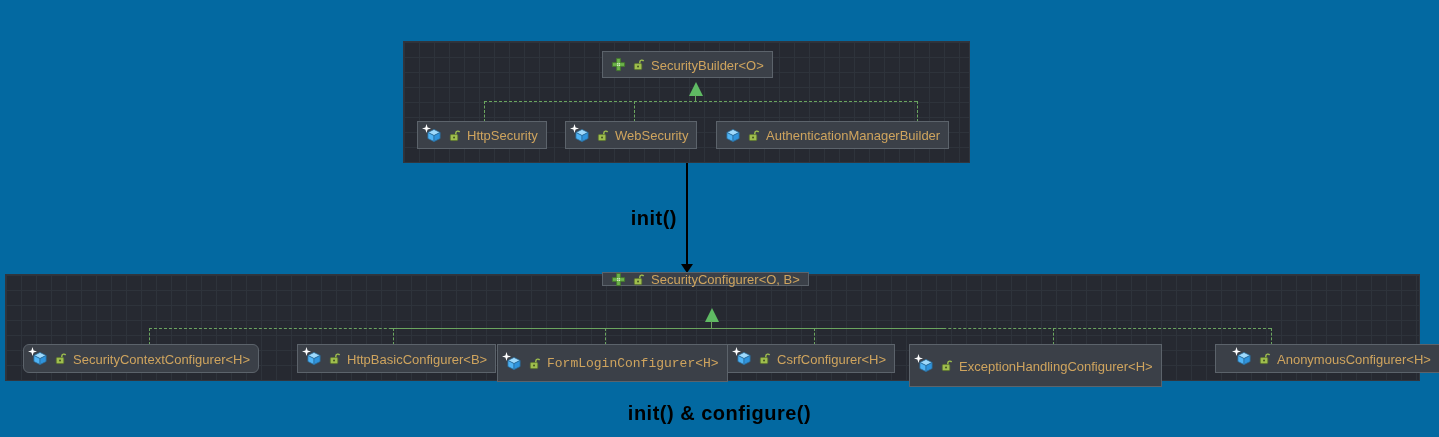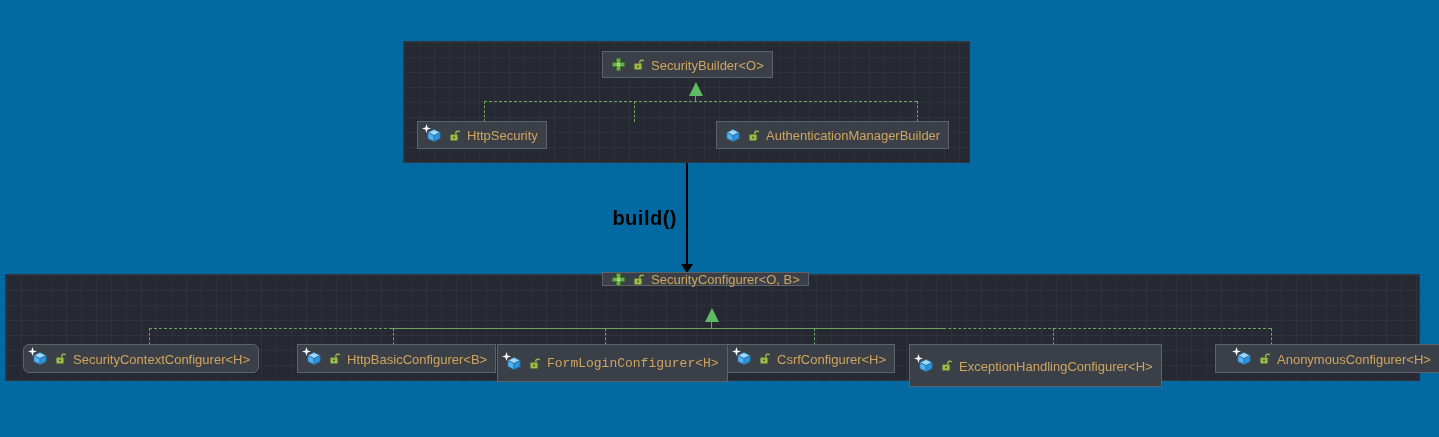--- a/index.html
+++ b/index.html
@@ -107,20 +107,40 @@
     <span class="icon">
       <svg width="13" height="13" viewBox="0 0 14 14">
         <path d="M8.4 6.4 V4.3 a2.2 2.2 0 0 1 4.1 -0.9" fill="none" stroke="#9FBE4E" stroke-width="1.5"></path>
         <rect x="2.5" y="6" width="8" height="6.5" rx="1.2" fill="#9FBE4E" stroke="#5E7A2A" stroke-width="0.8"></rect>
         <circle cx="6.5" cy="9.2" r="1" fill="#3C4A1E"></circle>
       </svg>
     </span>
     <span class="label">HttpSecurity</span>
   </div>
 
+  <div class="node" style="left:565px; top:121px;">
+    <span class="icon">
+      <svg width="16" height="15" viewBox="0 0 16 16">
+        <polygon points="8,1.5 14.5,4.8 8,8.1 1.5,4.8" fill="#9ED9FB" stroke="#2A6E9E" stroke-width="0.8"></polygon>
+        <polygon points="1.5,4.8 8,8.1 8,14.5 1.5,11.2" fill="#4FB3F4" stroke="#2A6E9E" stroke-width="0.8"></polygon>
+        <polygon points="14.5,4.8 14.5,11.2 8,14.5 8,8.1" fill="#2F93DC" stroke="#2A6E9E" stroke-width="0.8"></polygon>
+      </svg>
+      <svg class="sparkle" width="9" height="9" viewBox="0 0 10 10">
+        <path d="M5 0 L6.2 3.8 L10 5 L6.2 6.2 L5 10 L3.8 6.2 L0 5 L3.8 3.8 Z" fill="#fff"></path>
+      </svg>
+    </span>
+    <span class="icon">
+      <svg width="13" height="13" viewBox="0 0 14 14">
+        <path d="M8.4 6.4 V4.3 a2.2 2.2 0 0 1 4.1 -0.9" fill="none" stroke="#9FBE4E" stroke-width="1.5"></path>
+        <rect x="2.5" y="6" width="8" height="6.5" rx="1.2" fill="#9FBE4E" stroke="#5E7A2A" stroke-width="0.8"></rect>
+        <circle cx="6.5" cy="9.2" r="1" fill="#3C4A1E"></circle>
+      </svg>
+    </span>
+    <span class="label">WebSecurity</span>
+  </div>
 
   <div class="node" style="left:716px; top:121px;">
     <span class="icon">
       <svg width="16" height="15" viewBox="0 0 16 16">
         <polygon points="8,1.5 14.5,4.8 8,8.1 1.5,4.8" fill="#9ED9FB" stroke="#2A6E9E" stroke-width="0.8"></polygon>
         <polygon points="1.5,4.8 8,8.1 8,14.5 1.5,11.2" fill="#4FB3F4" stroke="#2A6E9E" stroke-width="0.8"></polygon>
         <polygon points="14.5,4.8 14.5,11.2 8,14.5 8,8.1" fill="#2F93DC" stroke="#2A6E9E" stroke-width="0.8"></polygon>
       </svg>
     </span>
     <span class="icon">
@@ -128,21 +148,21 @@
         <path d="M8.4 6.4 V4.3 a2.2 2.2 0 0 1 4.1 -0.9" fill="none" stroke="#9FBE4E" stroke-width="1.5"></path>
         <rect x="2.5" y="6" width="8" height="6.5" rx="1.2" fill="#9FBE4E" stroke="#5E7A2A" stroke-width="0.8"></rect>
         <circle cx="6.5" cy="9.2" r="1" fill="#3C4A1E"></circle>
       </svg>
     </span>
     <span class="label">AuthenticationManagerBuilder</span>
   </div>
 
   <div class="flow-line" style="left:686px; top:163px; height:104px;"></div>
   <div class="flow-head" style="left:681px; top:264px;"></div>
-  <div class="flow-label" id="build-label">build()</div>
+  <div class="flow-label" id="build-label">init()</div>
 
   <div class="panel" id="bottom-panel">
     <div class="tri-up" style="left:699px; top:33px;"></div>
     <div class="vline-solid" style="left:705px; top:46px; height:7px;"></div>
     <div class="hline-dashed" style="left:143px; top:53px; width:1122px;"></div>
     <div class="hline-solid" style="left:385px; top:53px; width:555px;"></div>
     <div class="vline-dashed" style="left:143px;  top:53px; height:17px;"></div>
     <div class="vline-dashed" style="left:387px;  top:53px; height:17px;"></div>
     <div class="vline-dashed" style="left:599px;  top:53px; height:17px;"></div>
     <div class="vline-dashed" style="left:808px;  top:53px; height:17px;"></div>
@@ -291,14 +311,15 @@
     <span class="icon">
       <svg width="13" height="13" viewBox="0 0 14 14">
         <path d="M8.4 6.4 V4.3 a2.2 2.2 0 0 1 4.1 -0.9" fill="none" stroke="#9FBE4E" stroke-width="1.5"></path>
         <rect x="2.5" y="6" width="8" height="6.5" rx="1.2" fill="#9FBE4E" stroke="#5E7A2A" stroke-width="0.8"></rect>
         <circle cx="6.5" cy="9.2" r="1" fill="#3C4A1E"></circle>
       </svg>
     </span>
     <span class="label">AnonymousConfigurer&lt;H&gt;</span>
   </div>
 
+  <div class="flow-label" id="init-configure-label">init() &amp; configure()</div>
 
 </div>
 
 </body></html>

